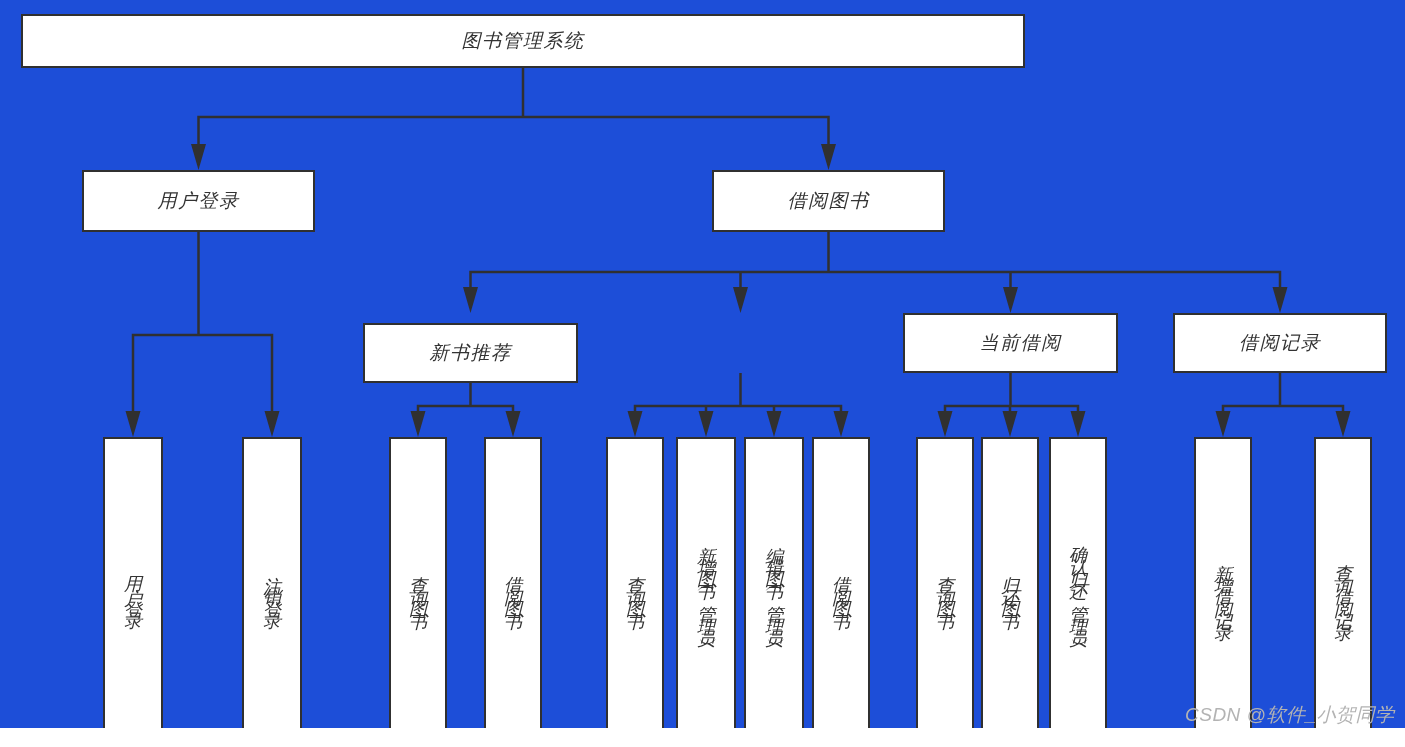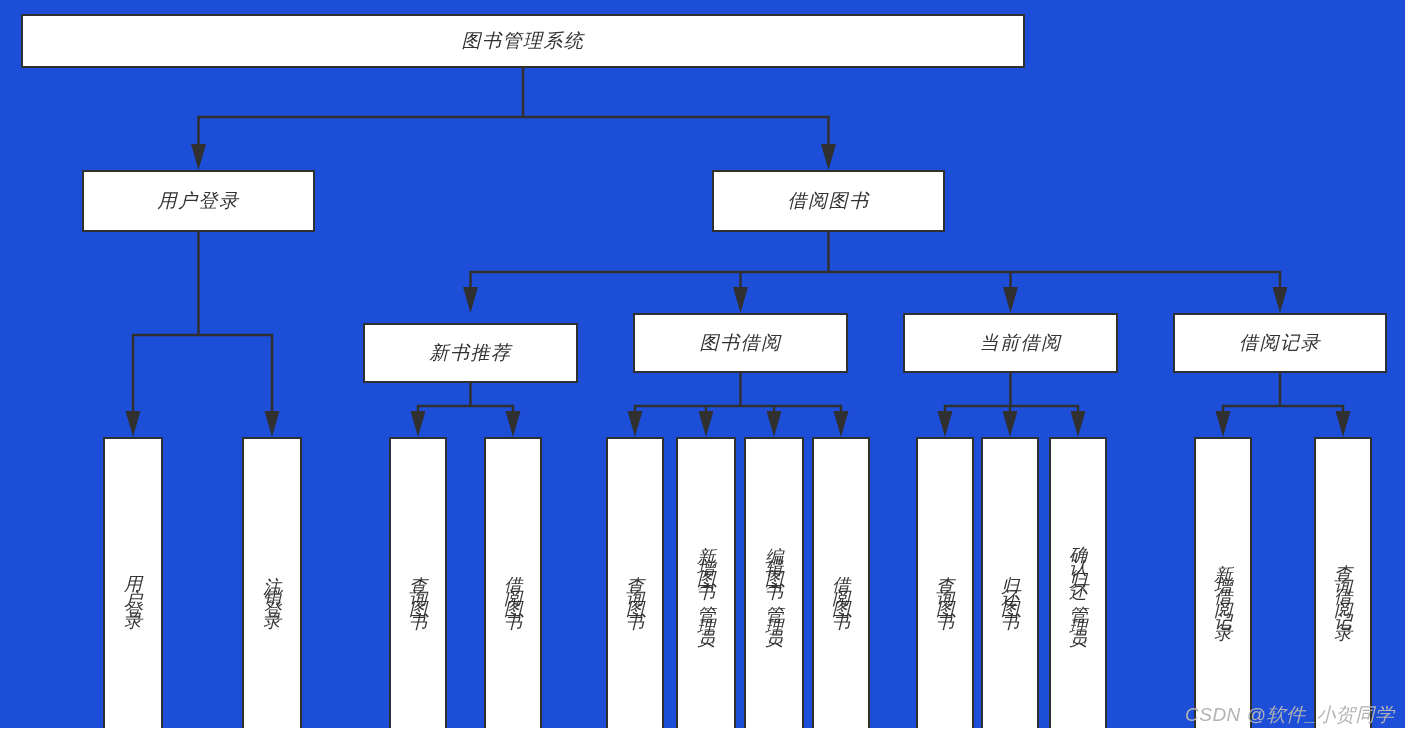--- a/index.html
+++ b/index.html
@@ -118,23 +118,20 @@
   <div class="node h" style="left:82px; top:170px; width:233px; height:62px;">
     <span>用户登录</span>
   </div>
   <div class="node h" style="left:712px; top:170px; width:233px; height:62px;">
     <span>借阅图书</span>
   </div>
 
   <div class="node h" style="left:363px; top:313px; width:215px; height:60px;margin-top:10px;">
     <span>新书推荐</span>
   </div>
-  <div class="node h" style="left:633px; top:313px; width:215px; height:60px;">
-    <span>图书借阅</span>
-  </div>
   <div class="node h" style="left:903px; top:313px; width:215px; height:60px;padding-left:20px;">
     <span>当前借阅</span>
   </div>
   <div class="node h" style="left:1173px; top:313px; width:214px; height:60px;">
     <span>借阅记录</span>
   </div>
 
   <div class="node v" style="left:103px; top:437px; width:60px; height:298px;">
     <span>用户登录</span>
   </div>

